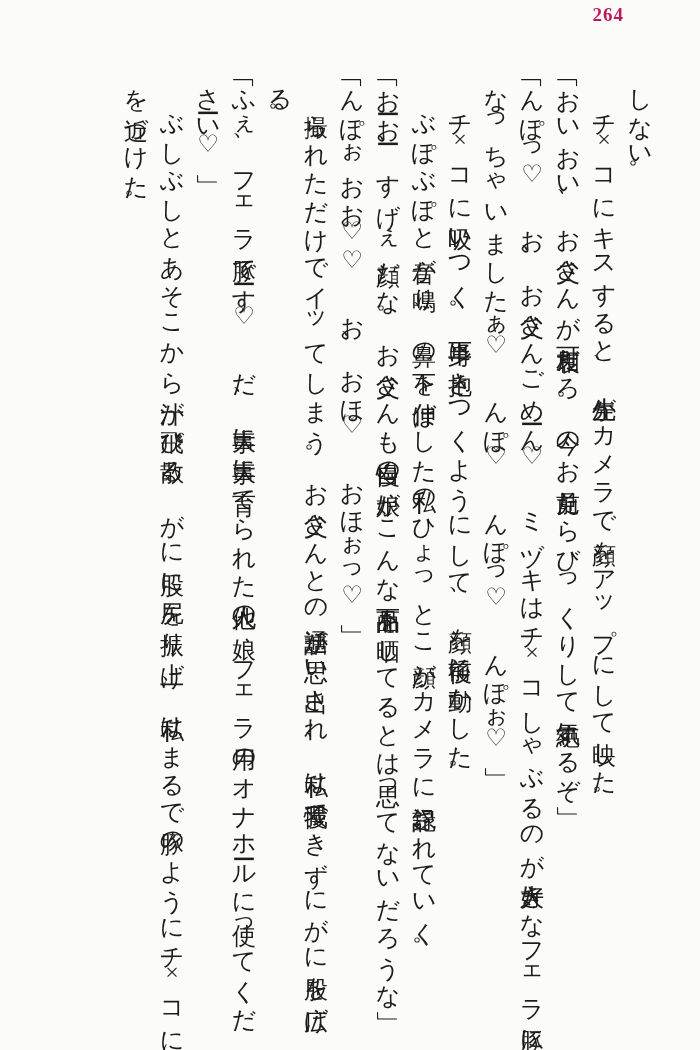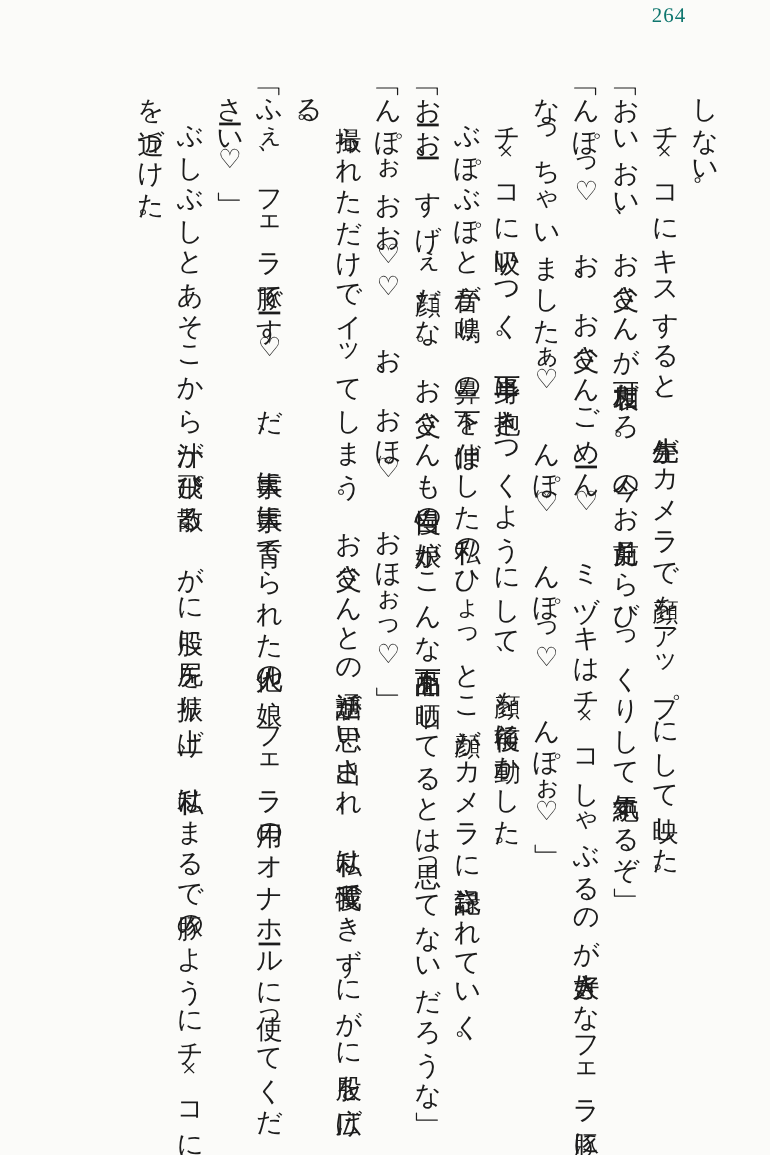--- a/index.html
+++ b/index.html
@@ -14,21 +14,22 @@
     overflow: hidden;
     font-family: "Liberation Serif", "DejaVu Serif", serif;
     color: #1c1c1c;
   }
   .page-number {
     position: absolute;
     top: 4px;
     right: 76px;
     font-size: 19px;
     letter-spacing: 1px;
-    color: #0f766e;
+    color: #be185d;
+    font-weight: bold;
   }
   .text-block {
     position: absolute;
     top: 72px;
     right: 42px;
     width: 644px;
     height: 975px;
     writing-mode: vertical-rl;
     text-orientation: mixed;
     font-size: 24px;

